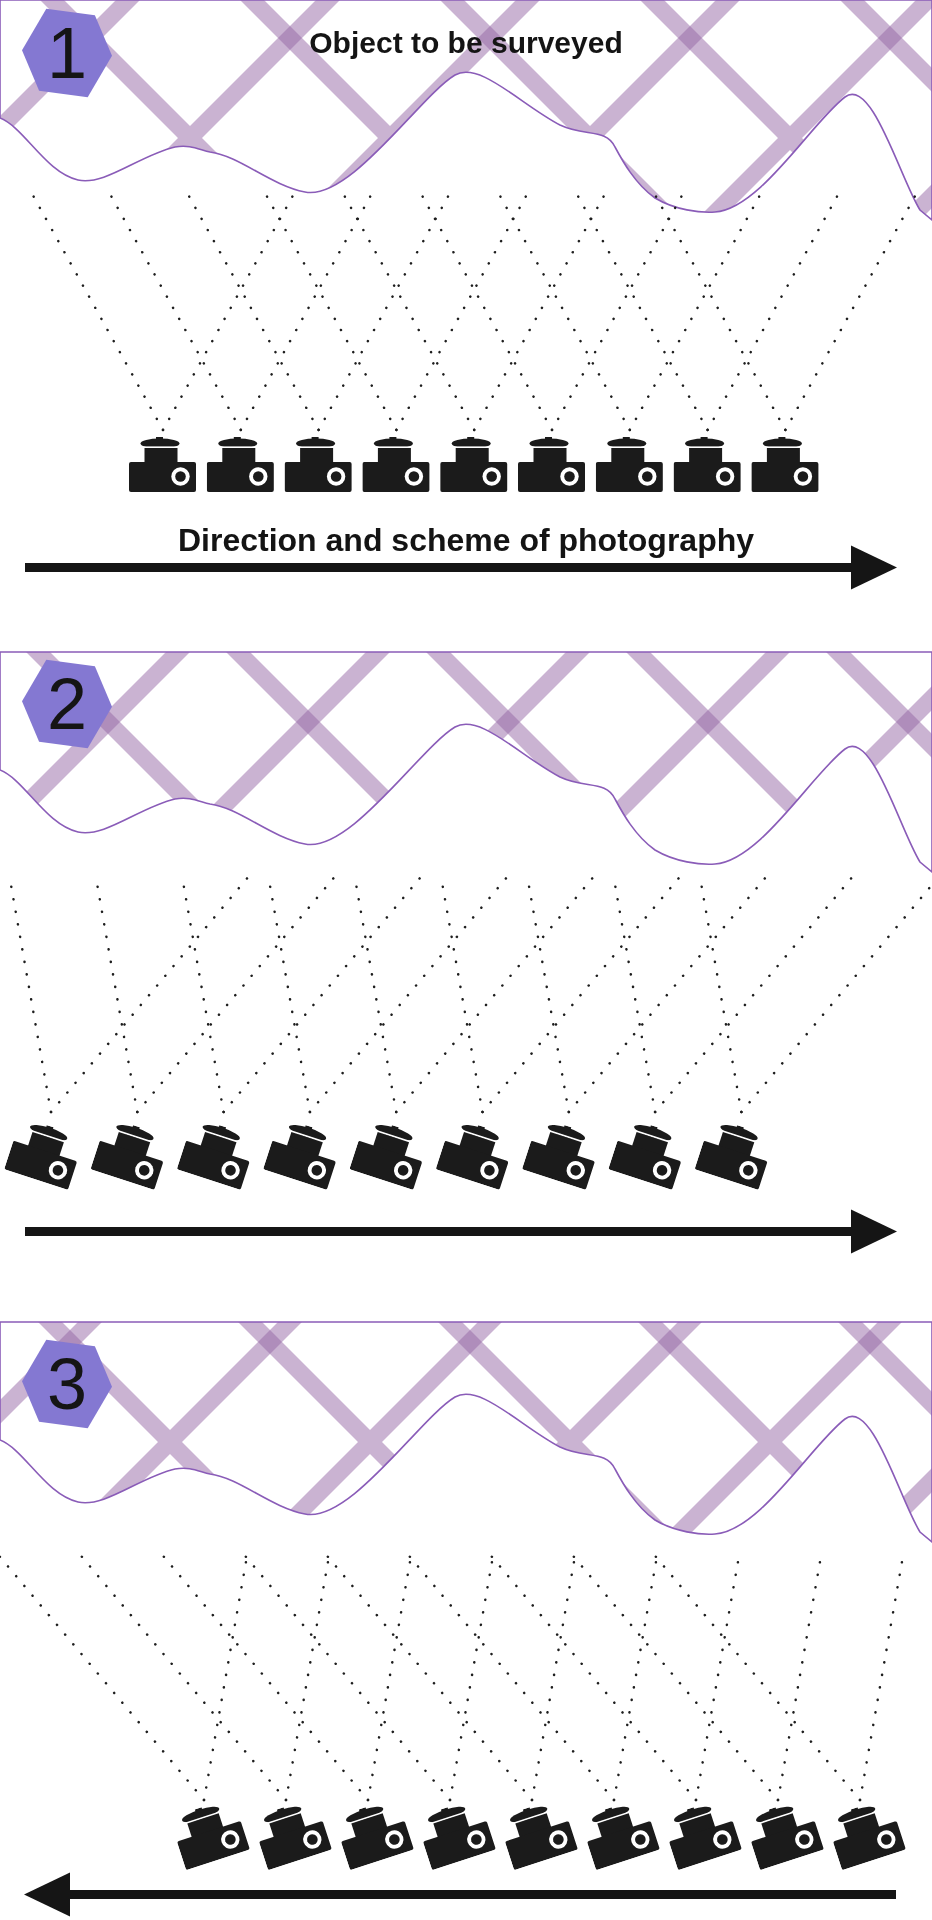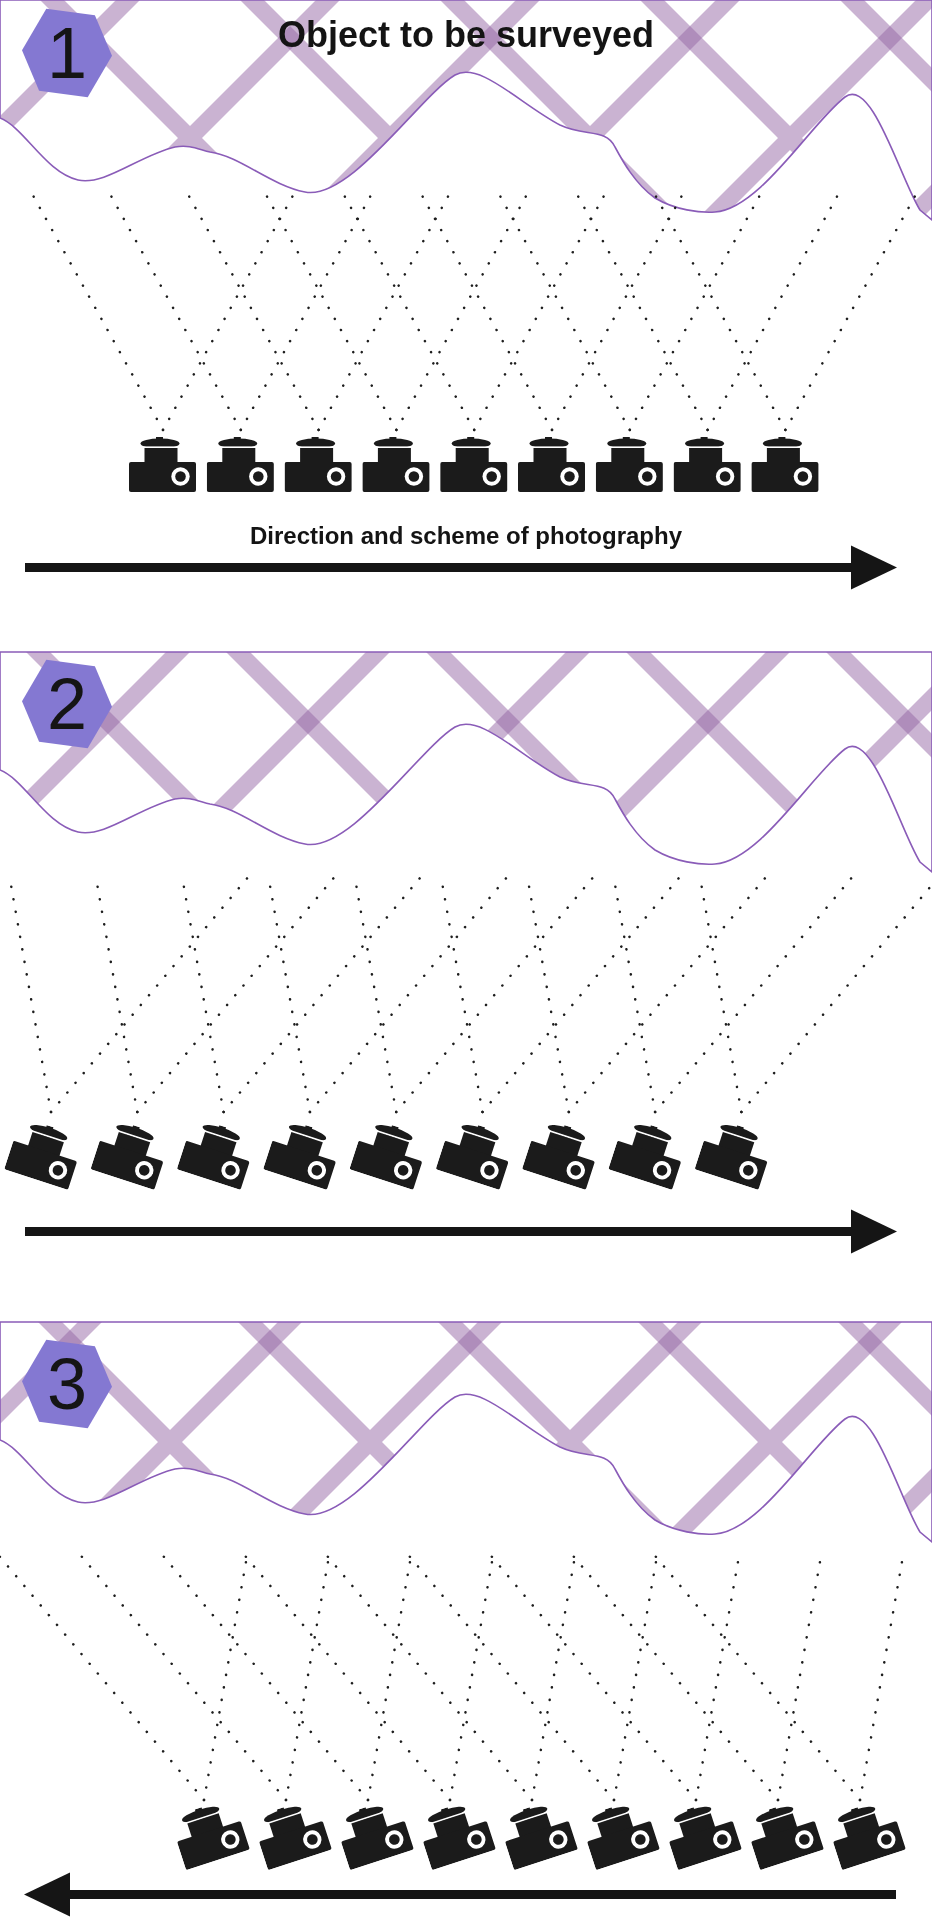--- a/index.html
+++ b/index.html
@@ -21,29 +21,30 @@
     display:flex;align-items:center;justify-content:center;
     font-size:72px;
     font-weight:400;
     color:#151515;
     z-index:5;
   }
   .panel-title{
     position:absolute;left:0;right:0;
     text-align:center;
     font-weight:700;
-    font-size:36px;
+    font-size:30px;
     color:#141414;
     z-index:6;
+    margin-top:12px;
   }
   .arrow-label{
     position:absolute;left:0;right:0;
     text-align:center;
     font-weight:700;
-    font-size:24px;
+    font-size:32px;
     color:#141414;
     z-index:6;
   }
 </style>
 </head>
 <body>
 
 <div class="stage">
 
   <svg class="objects" id="gfx" viewBox="0 0 932 1920">

